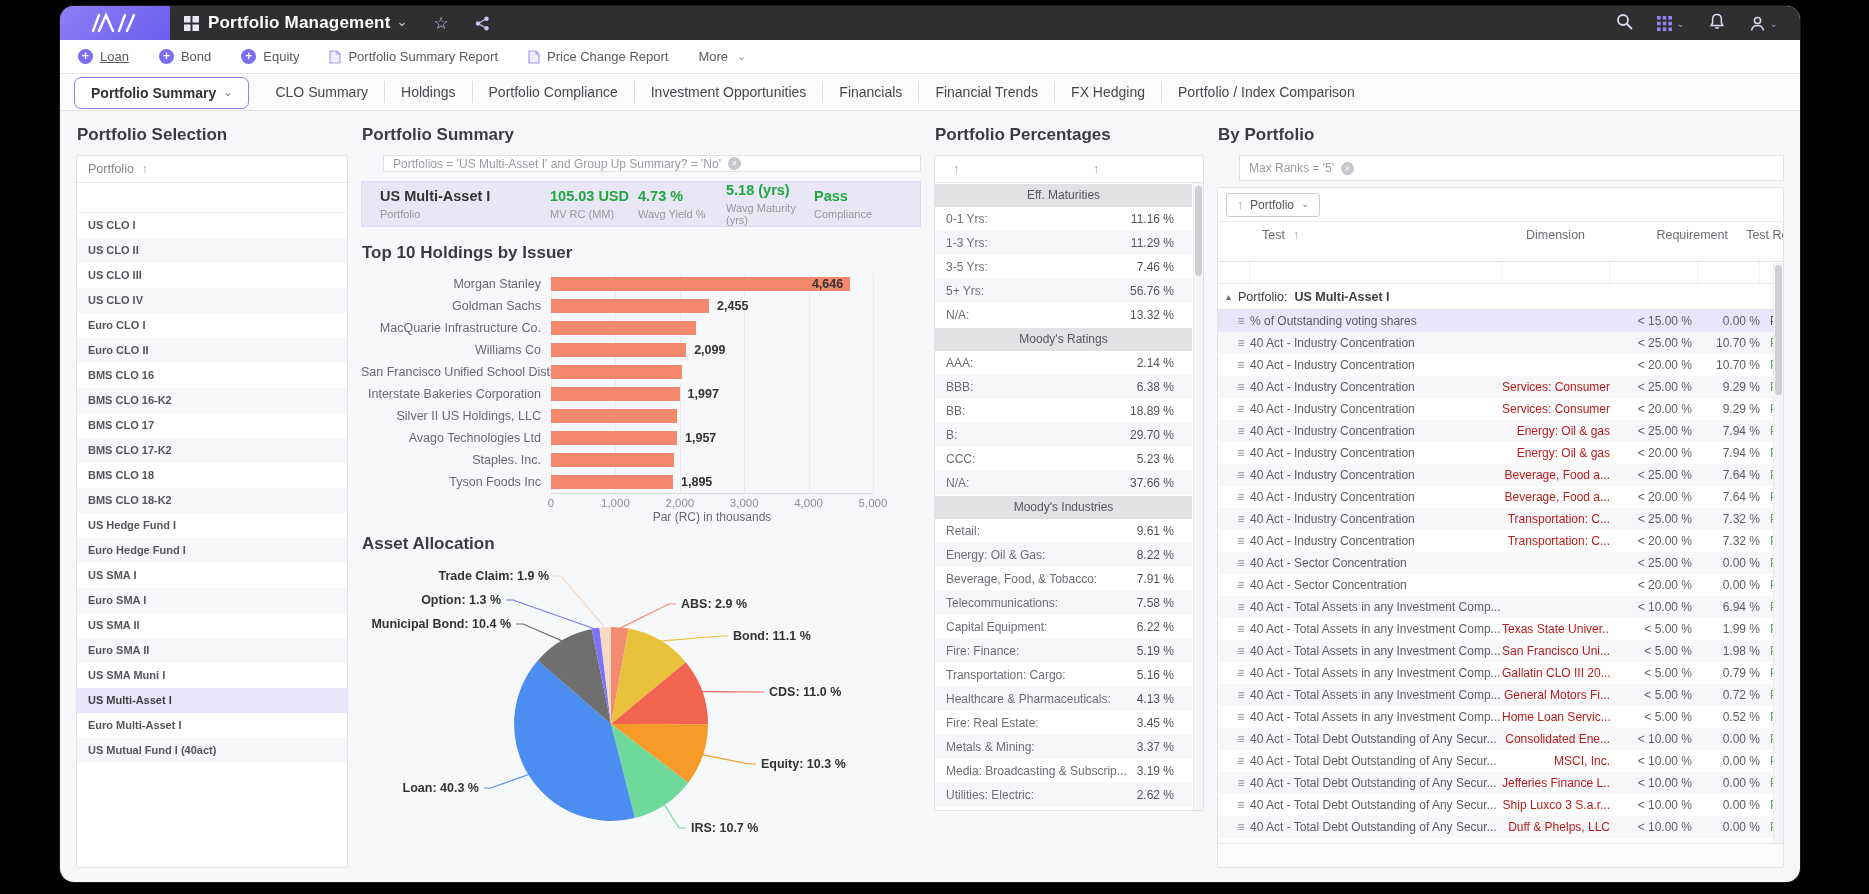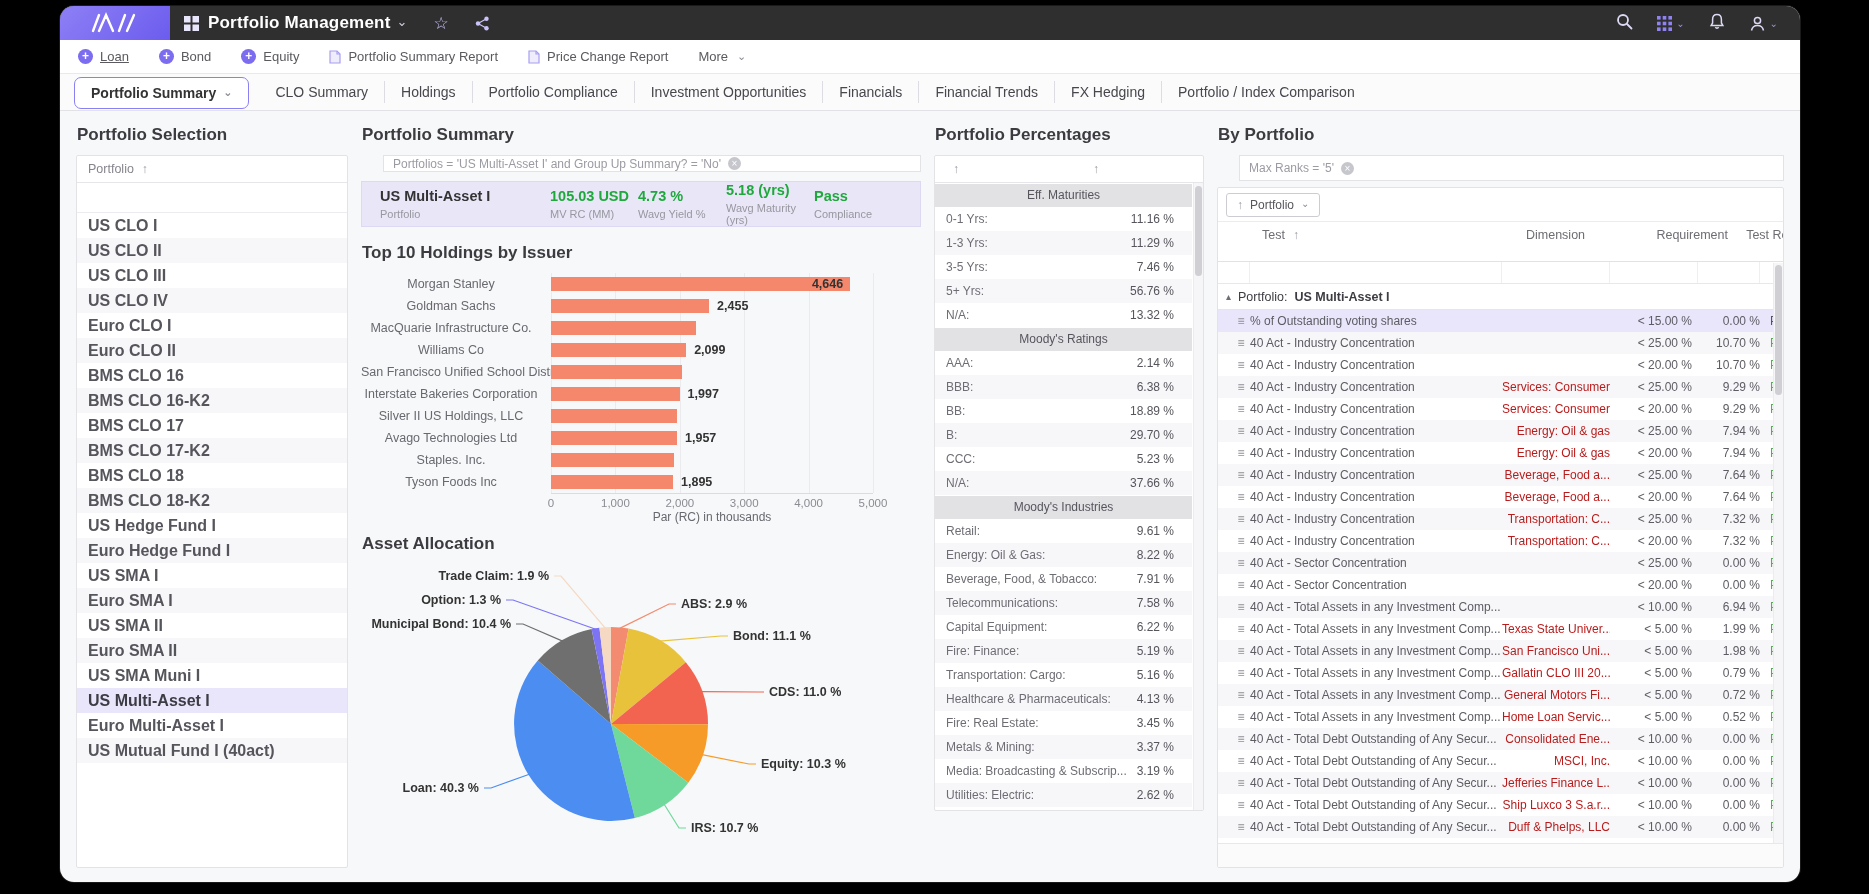--- a/index.html
+++ b/index.html
@@ -40,42 +40,42 @@
   .col3 { width:270px; flex:0 0 auto; }
   .col4 { flex:1; min-width:0; }
   h2.ptitle { font-size:17px; color:#3b3b40; font-weight:bold; margin:2px 0 10px 1px; }
   .card { background:#fff; border:1px solid #e3e3e7; border-radius:2px; }
 
   
   .sel-card { flex:1; overflow:hidden; display:flex; flex-direction:column; }
   .sel-head { height:27px; border-bottom:1px solid #e6e6ea; display:flex; align-items:center; padding-left:11px; font-size:12.5px; color:#85858d; gap:8px; }
   .sort-arrow { color:#9a9aa2; font-size:12px; }
   .sel-filter { height:30px; border-bottom:1px solid #ececf0; }
-  .prow { height:25px; line-height:25px; padding-left:11px; font-size:16px; font-weight:bold; color:#55555c; white-space:nowrap; overflow:hidden; }
+  .prow { height:25px; line-height:25px; padding-left:11px; font-size:11px; font-weight:bold; color:#55555c; white-space:nowrap; overflow:hidden; }
   .prow:nth-child(even) { background:#f7f7f9; }
   .prow.selected { background:#e9e6fb; color:#3c3c44; }
 
   
   .filterbar { height:26px; background:#fff; border:1px solid #e3e3e7; display:flex; align-items:center; padding:0 9px; font-size:12px; color:#9b9ba3; margin-bottom:9px; white-space:nowrap; overflow:hidden;margin-left:22px; }
   .x-chip { display:inline-block; width:13px; height:13px; border-radius:50%; background:#c6c6cd; color:#fff; font-size:10px; line-height:13px; text-align:center; margin-left:7px; flex:0 0 auto; }
   .summary-card { height:58px; background:#e9e6f8; border:1px solid #ddd9f2; display:flex; align-items:center; padding:0 18px; margin-bottom:14px; }
   .scell { flex:1; }
   .scell.first { flex:0 0 170px; }
   .sval { font-size:14.5px; font-weight:bold; }
   .sval.green { color:#1fa83c; }
   .sval.dark { color:#333; }
   .slab { font-size:11px; color:#97979f; margin-top:4px; }
 
   
   .chart-block { position:relative; margin-bottom:6px; }
   .bar-area { position:relative; }
   .bar-grid { position:absolute; left:190px; width:322px; top:0; bottom:0; }
   .vline { position:absolute; top:0; bottom:0; width:1px; background:#ebebee; }
   .brow { display:flex; height:22px; align-items:center; position:relative; }
-  .blabel { width:190px; flex:0 0 auto; text-align:center; padding-right:10px; font-size:12.5px; color:#68686f; white-space:nowrap; overflow:hidden; }
+  .blabel { width:190px; flex:0 0 auto; text-align:right; padding-right:10px; font-size:12.5px; color:#68686f; white-space:nowrap; overflow:hidden; }
   .btrack { width:322px; position:relative; height:22px; }
   .bbar { position:absolute; left:0; top:4px; height:14px; background:#f5876d; }
   .bval { position:absolute; font-size:12.5px; font-weight:bold; color:#333; white-space:nowrap; top:50%; transform:translateY(-50%); }
   .x-axis { margin-left:190px; width:322px; position:relative; height:17px; border-top:1px solid #dcdce0; }
   .xtick { position:absolute; top:3px; transform:translateX(-50%); font-size:11.5px; color:#8b8b92; }
   .x-title { margin-left:190px; width:322px; text-align:center; font-size:12px; color:#68686f; height:16px; }
 
   
   .pie-wrap { position:relative; }
 

